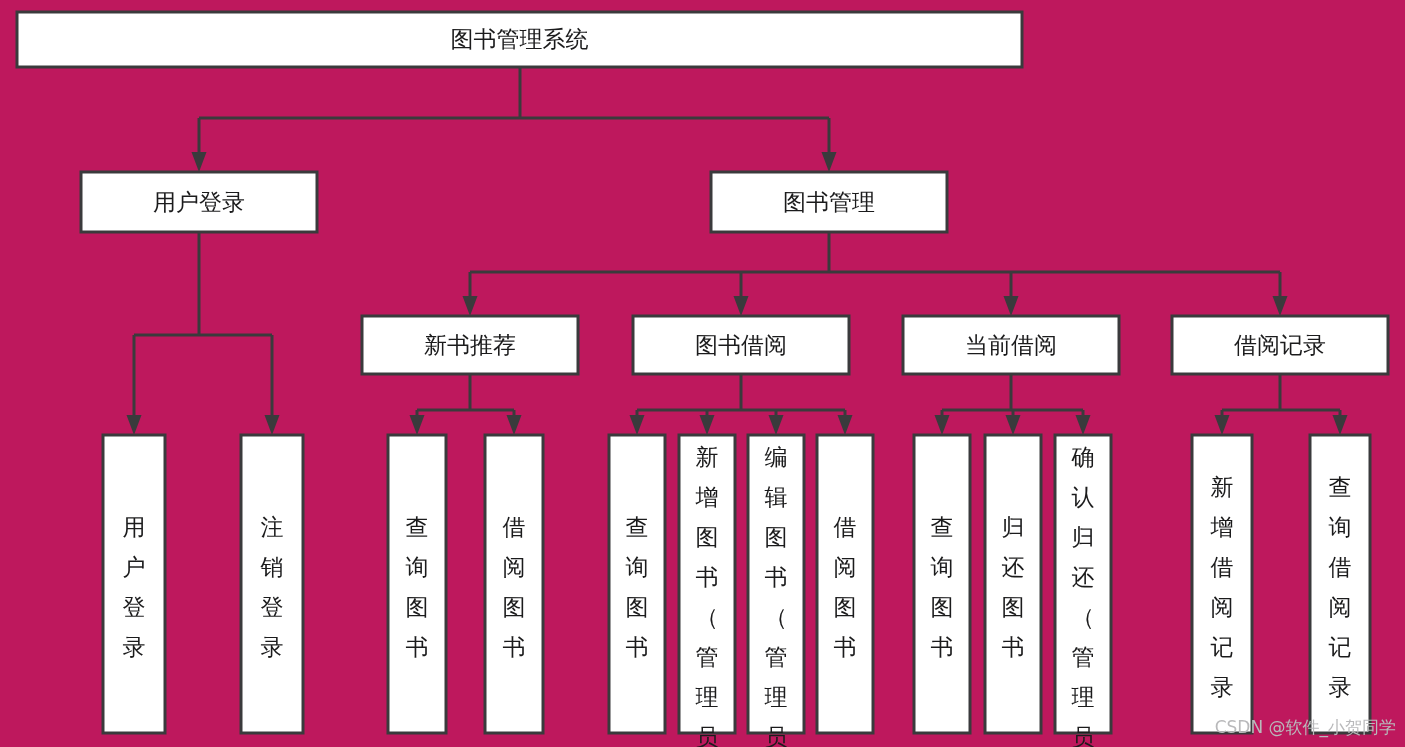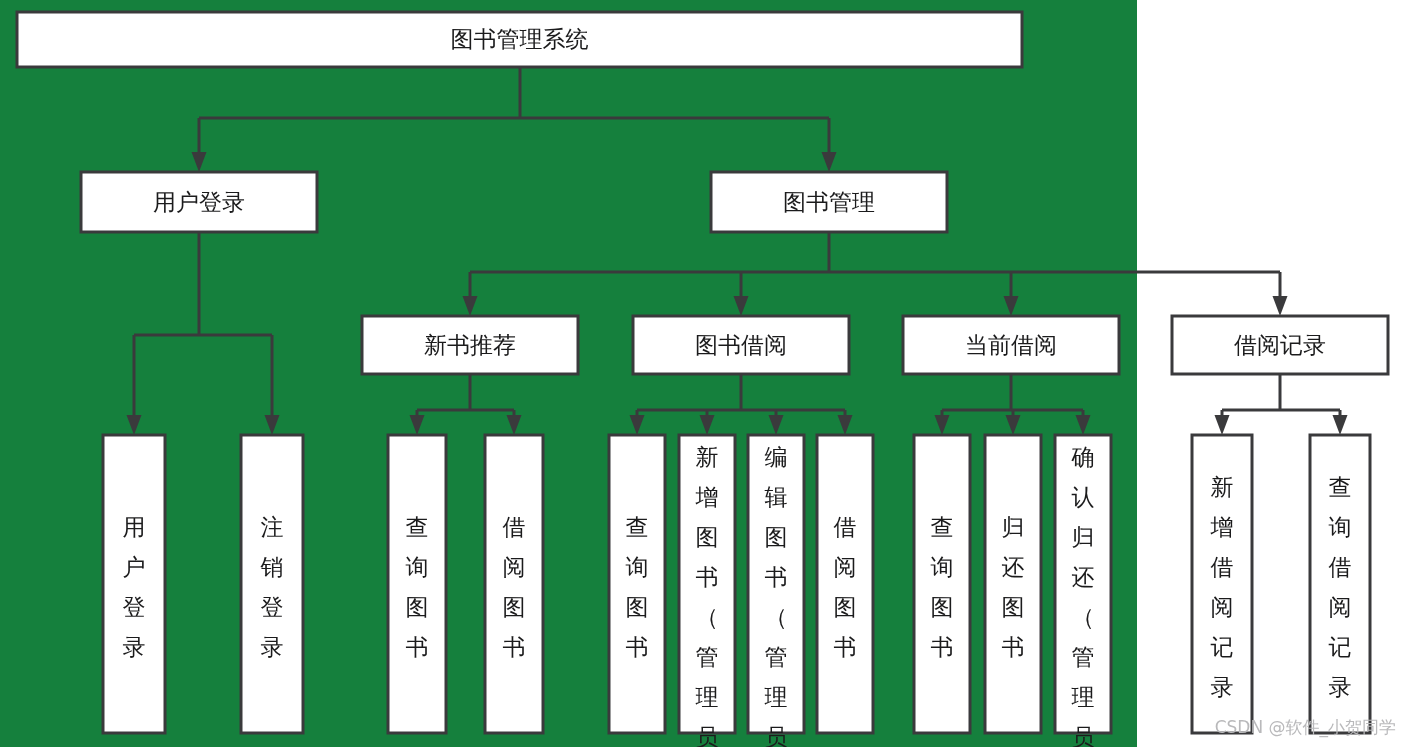--- a/index.html
+++ b/index.html
@@ -9,23 +9,23 @@
     background: #ffffff;
   }
   body {
     font-family: "DejaVu Sans", "Liberation Sans", sans-serif;
     width: 1405px;
     height: 747px;
     overflow: hidden;
   }
   #diagram-root {
     position: relative;
-    width: 1137px;
+    width: 1405px;
     height: 747px;
-    background: #15803d;
+    background: #be185d;
   }
   svg.diagram-canvas {
     position: absolute;
     top: 0;
     left: 0;
     width: 1405px;
     height: 747px;
     display: block;
   }
   .node-rect {

